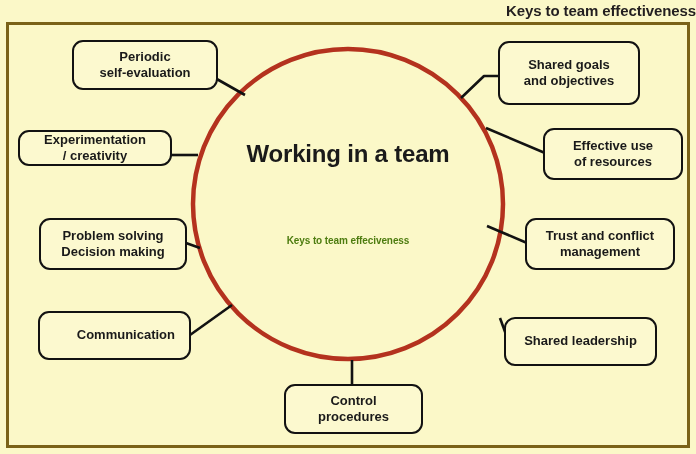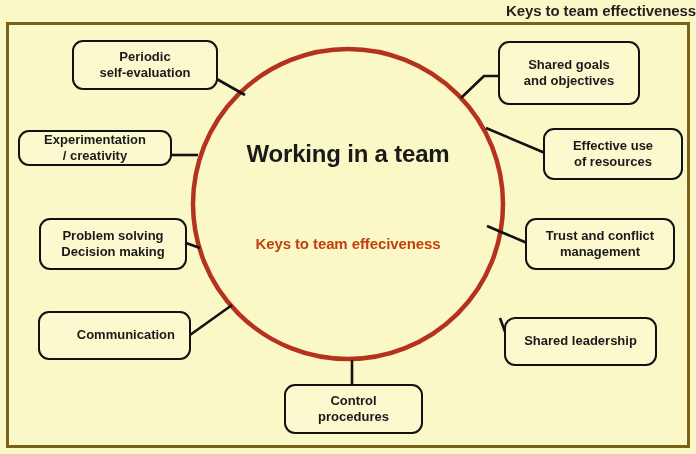--- a/index.html
+++ b/index.html
@@ -77,23 +77,23 @@
     font-weight: bold;
     color: #1a1a1a;
     letter-spacing: -0.2px;
   }
   .center-sub {
     position: absolute;
     left: 198px;
     top: 235px;
     width: 300px;
     text-align: center;
-    font-size: 15px;
+    font-size: 10px;
     font-weight: bold;
-    color: #c2410c;
+    color: #4d7c0f;
     letter-spacing: -0.1px;
   }
 </style>
 </head>
 <body>
 
 <div id="diagram-root">
 
   <div id="page-title">Keys to team effectiveness</div>
 

